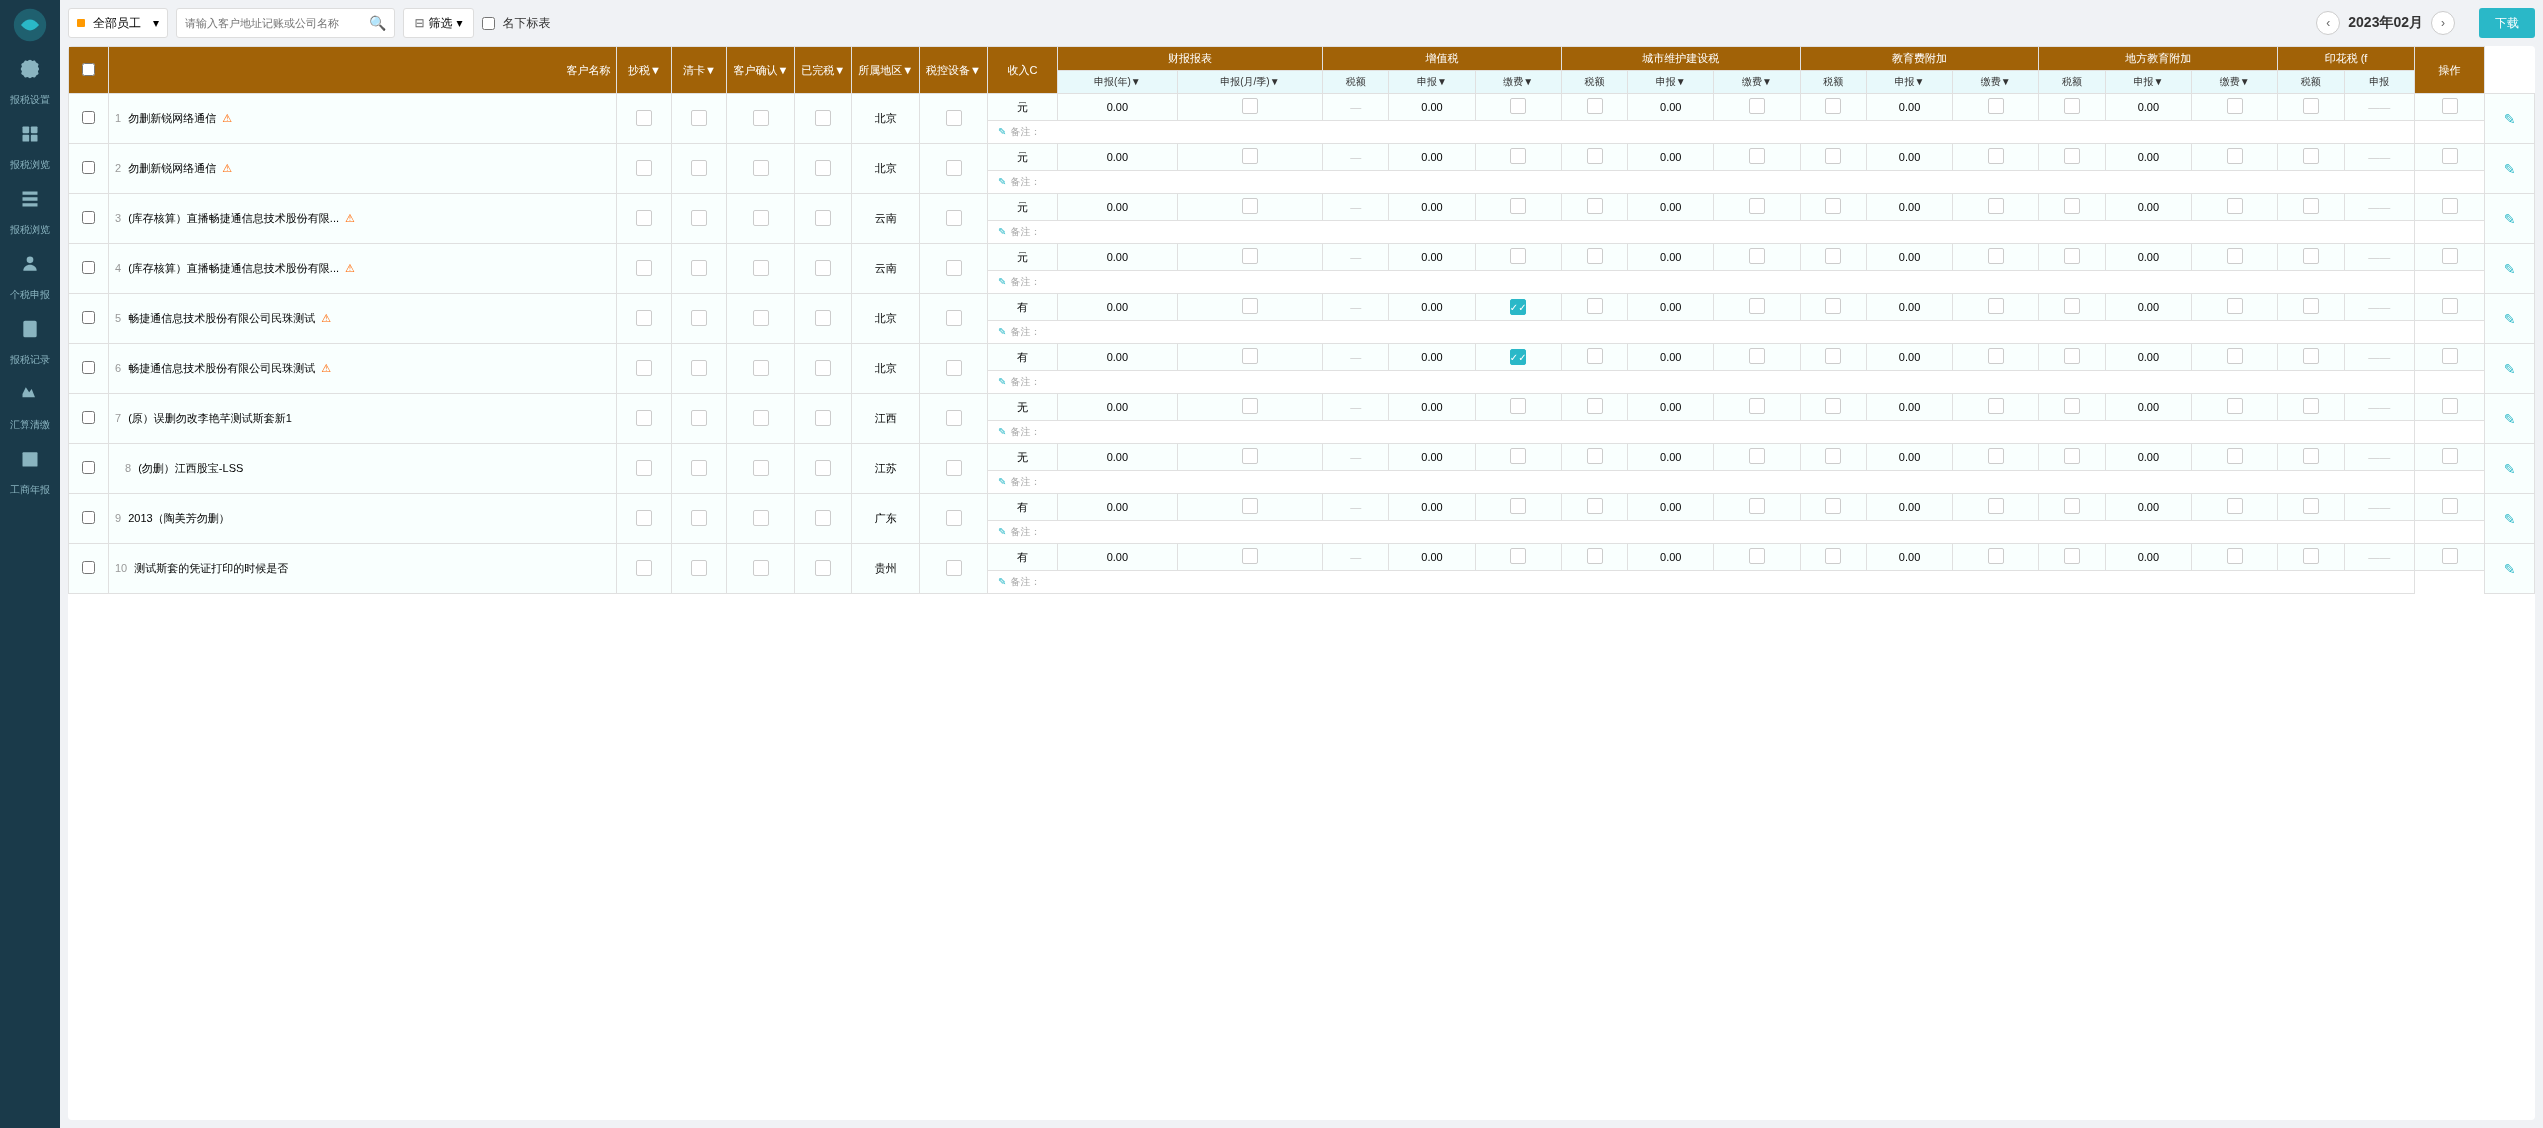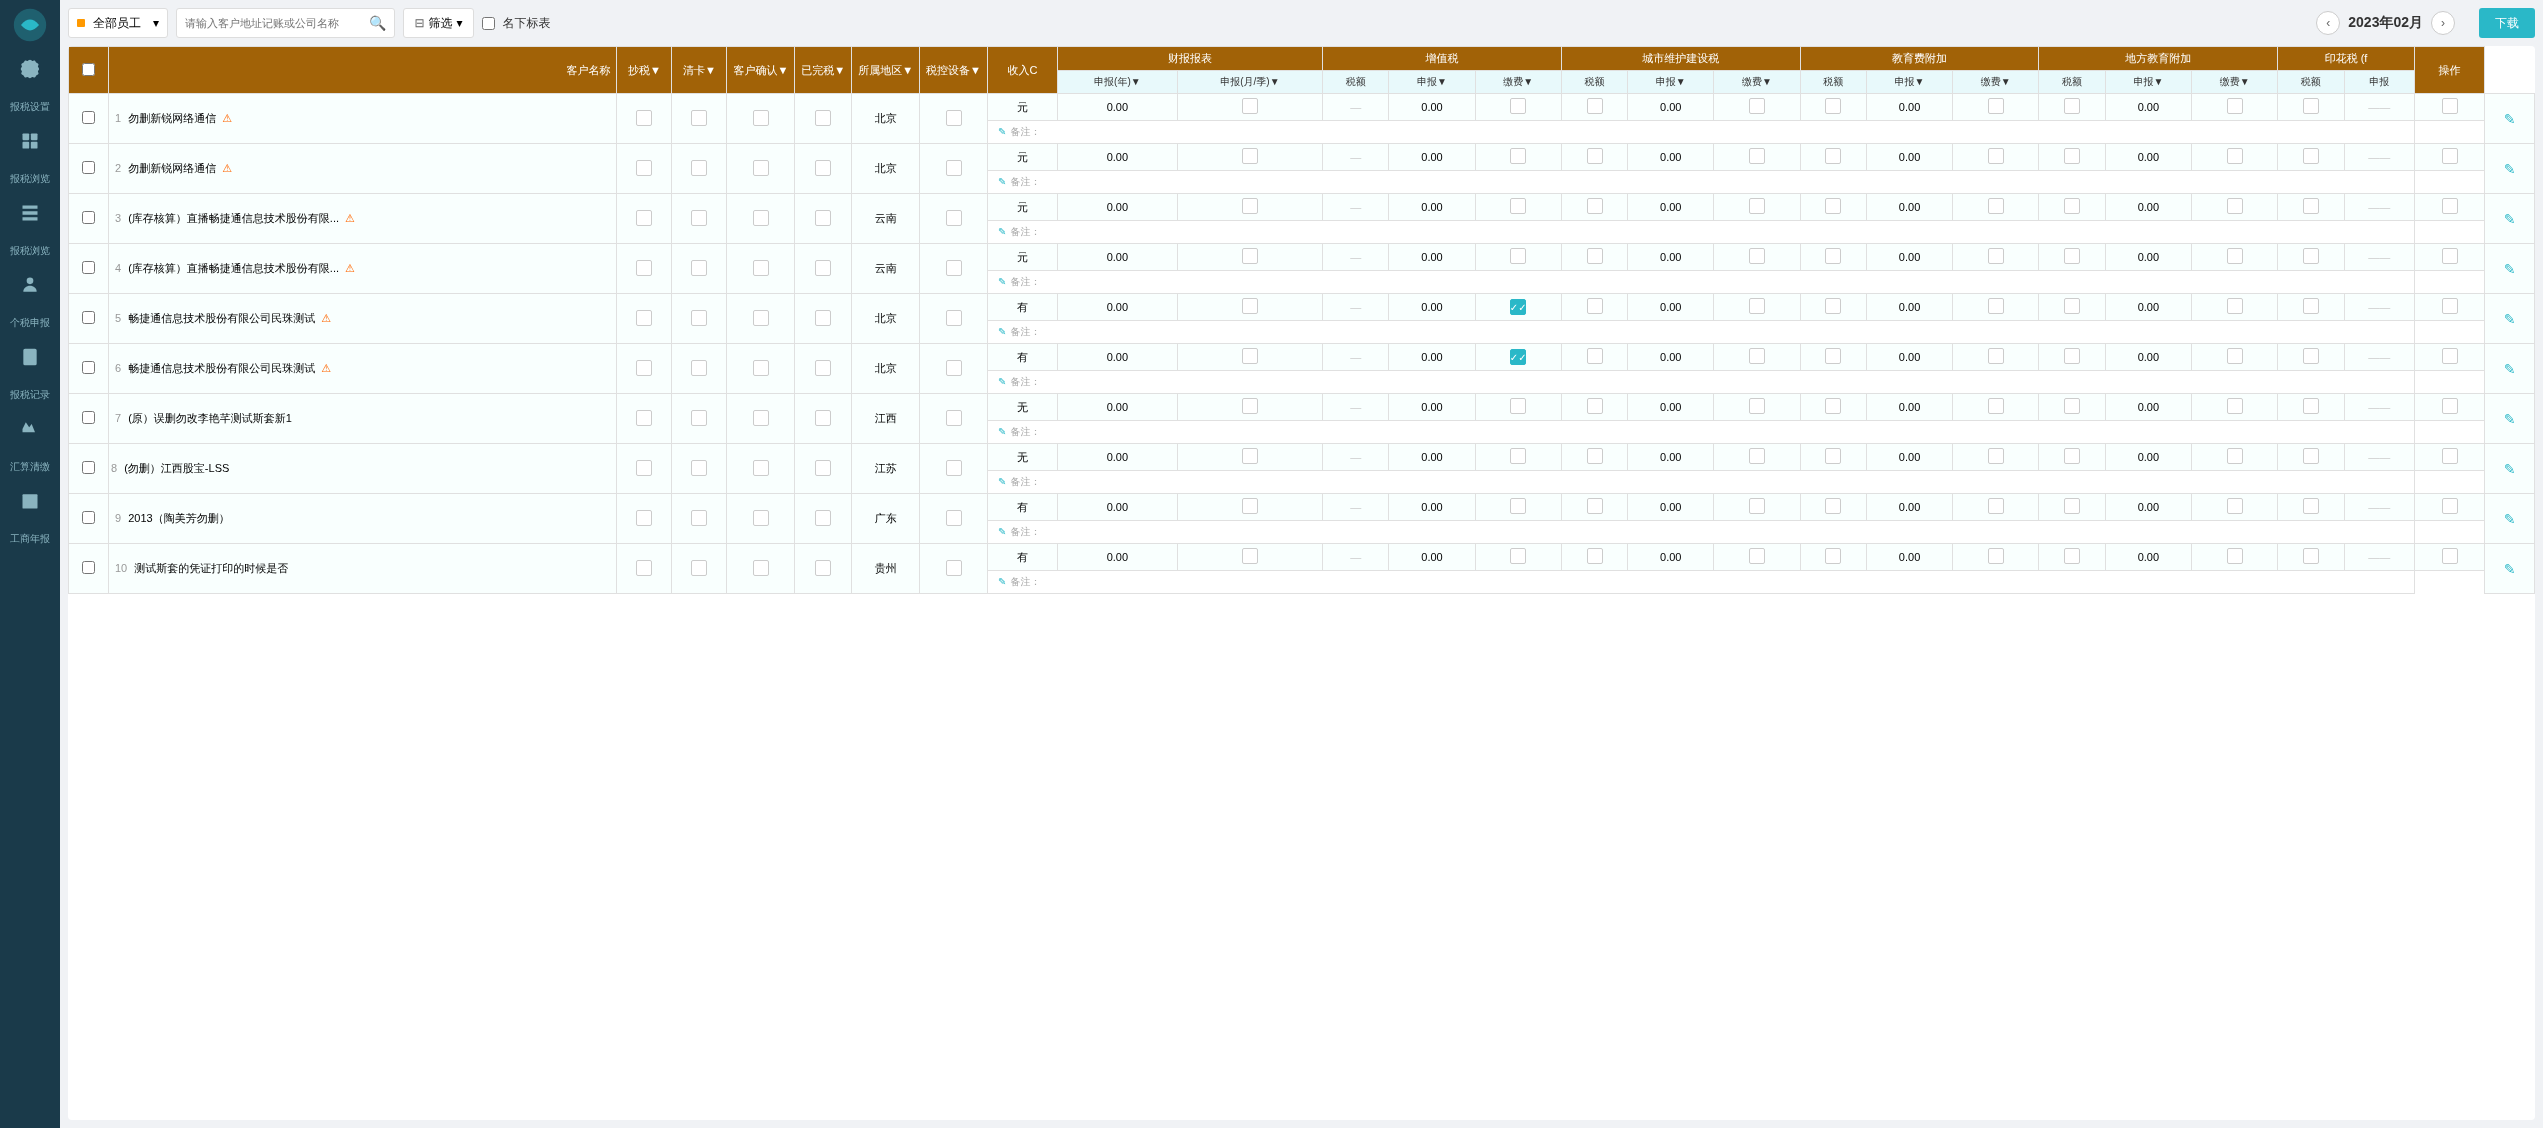--- a/index.html
+++ b/index.html
@@ -2,21 +2,21 @@
 <html><head>
   <meta charset="utf-8">
   <style>
     * { box-sizing: border-box; margin: 0; padding: 0; }
     body { font-family: 'Microsoft YaHei', Arial, sans-serif; font-size: 12px; background: #f0f2f5; display: flex; flex-direction: row; height: 100vh; overflow: hidden; }
 
     
     .sidebar { width: 60px; background: #1a3a4a; display: flex; flex-direction: column; align-items: center; padding-top: 0; flex-shrink: 0; }
     .sidebar-logo { width: 60px; height: 50px; background: #1a3a4a; display: flex; align-items: center; justify-content: center; }
     .sidebar-logo svg { width: 36px; height: 36px; }
-    .sidebar-item { width: 40px; display: flex; flex-direction: column; align-items: center; justify-content: center; padding: 8px 0; cursor: pointer; color: #8ab4c0; font-size: 10px; gap: 20px; }
+    .sidebar-item { width: 40px; display: flex; flex-direction: column; align-items: center; justify-content: center; padding: 8px 0; cursor: pointer; color: #8ab4c0; font-size: 10px; gap: 13px; }
     .sidebar-item .icon { width: 22px; height: 22px; display: flex; align-items: center; justify-content: center; }
     .sidebar-item .icon svg { width: 20px; height: 20px; fill: currentColor; }
 
     
     .main { flex: 1; display: flex; flex-direction: column; overflow: hidden; }
 
     
     .topnav { height: 40px; background: #1a3a4a; display: flex; align-items: center; padding: 0 10px; flex-shrink: 0; }
     .topnav-item { color: #cce8f0; padding: 0 12px; font-size: 13px; cursor: pointer; height: 40px; display: flex; align-items: center; }
     .topnav-item.active { color: #fff; background: #2ab8c8; }
@@ -499,21 +499,21 @@
     </tr>
             <tr>
       <td colspan="17" style="text-align:left;padding-left:10px;color:#aaa;font-size:10px;">
         <span style="color:#2ab8c8;margin-right:4px;cursor:pointer;">✎</span>备注：
       </td>
     </tr>
             <tr>
       <td rowspan="2" style="vertical-align:middle;">
         <input type="checkbox" style="">
       </td>
-      <td rowspan="2" class="col-name" style="text-align:left;padding-left:2px;">
+      <td rowspan="2" class="col-name" style="text-align:left;padding-left:16px;">
         <span style="color:#999;margin-right:4px;">8</span>
         <span>(勿删）江西股宝-LSS</span>
         
       </td>
       <td rowspan="2"><span class="checkbox-cell" style="width:16px;height:16px;display:inline-block;border:1px solid #ccc;border-radius:2px;background:#fff;"></span></td>
       <td rowspan="2"><span class="checkbox-cell" style="width:16px;height:16px;display:inline-block;border:1px solid #ccc;border-radius:2px;background:#fff;"></span></td>
       <td rowspan="2"><span class="checkbox-cell" style="width:16px;height:16px;display:inline-block;border:1px solid #ccc;border-radius:2px;background:#fff;"></span></td>
       <td rowspan="2"><span class="checkbox-cell" style="width:16px;height:16px;display:inline-block;border:1px solid #ccc;border-radius:2px;background:#fff;"></span></td>
       <td rowspan="2">江苏</td>
       <td rowspan="2"><span class="checkbox-cell" style="width:16px;height:16px;display:inline-block;border:1px solid #ccc;border-radius:2px;background:#fff;"></span></td>

